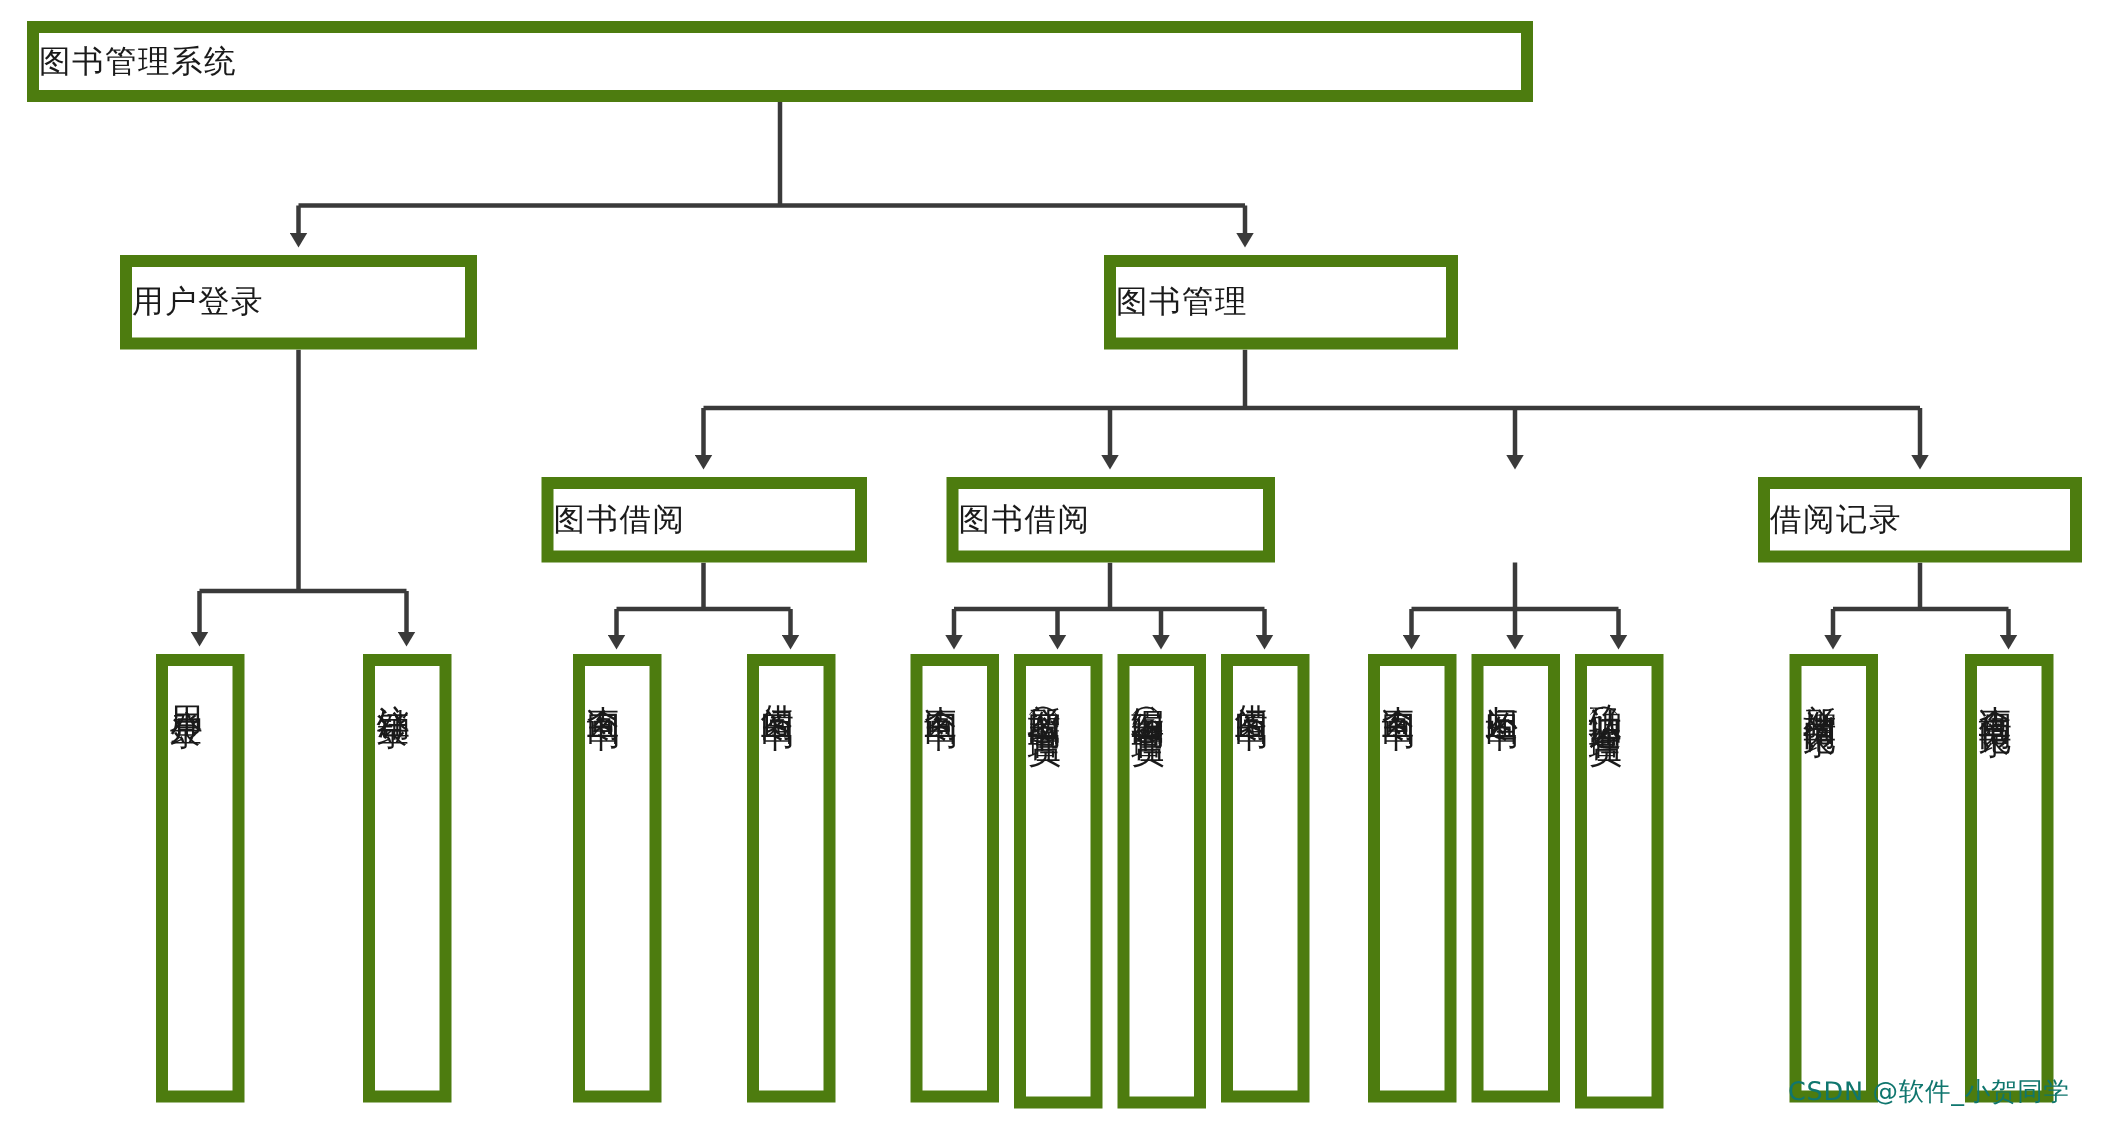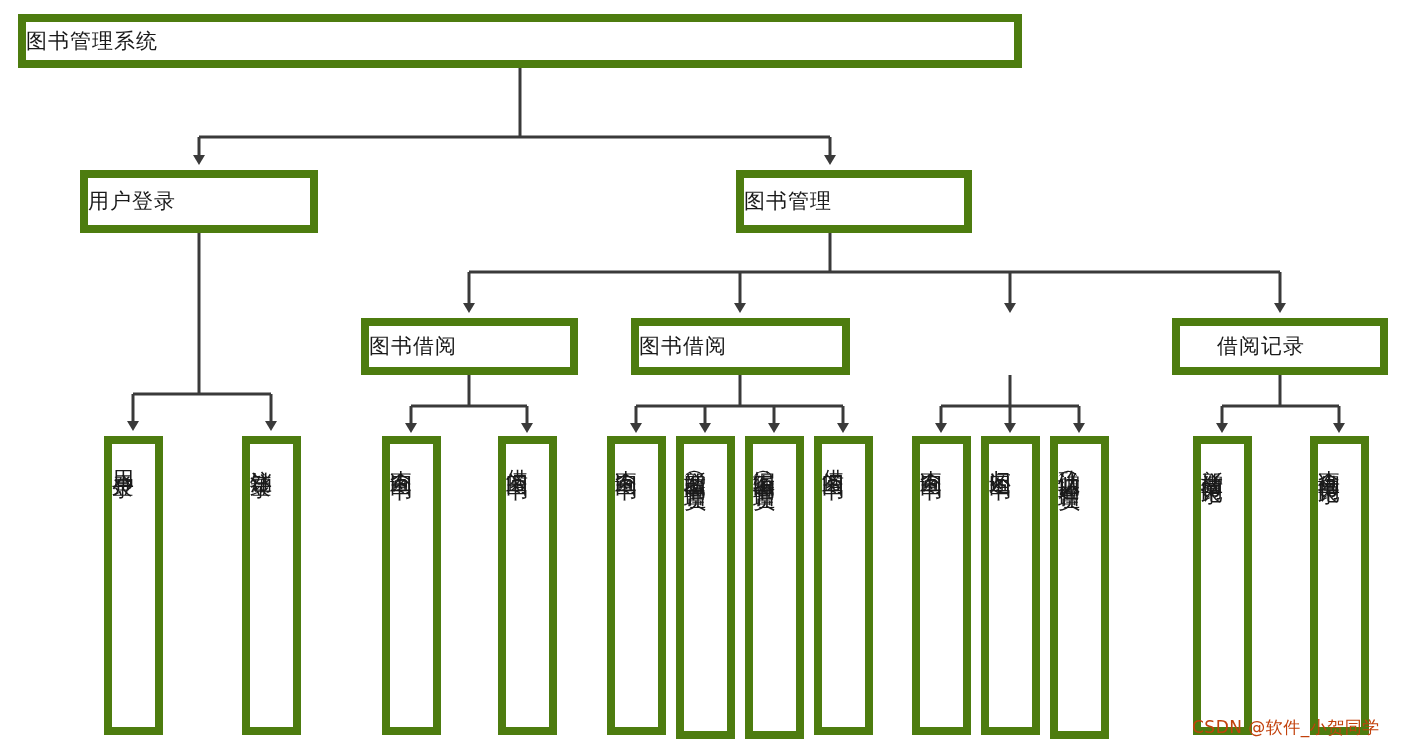--- a/index.html
+++ b/index.html
@@ -56,21 +56,21 @@
   .node.vert .node-label {
     writing-mode: vertical-rl;
     text-orientation: upright;
     font-size: 22px;
     letter-spacing: 3px;
     line-height: 1.05;
   }
   .watermark {
     position: absolute;
     font-size: 17px;
-    color: #c2410c;
+    color: #0f766e;
     letter-spacing: 0.5px;
     white-space: nowrap;
     z-index: 3;
     font-family: "DejaVu Sans", "Liberation Sans", sans-serif;
   }
 </style>
 </head>
 <body>
 
 <div id="canvas">
@@ -140,21 +140,21 @@
   <div class="node horiz" style="left:736px; top:170px; width:236px; height:63px;">
     <span class="node-label">图书管理</span>
   </div>
 
   <div class="node horiz" style="left:361px; top:318px; width:217px; height:57px;">
     <span class="node-label">图书借阅</span>
   </div>
   <div class="node horiz" style="left:631px; top:318px; width:219px; height:57px;">
     <span class="node-label">图书借阅</span>
   </div>
-  <div class="node horiz" style="left:1172px; top:318px; width:216px; height:57px;padding-left:37px;">
+  <div class="node horiz" style="left:1172px; top:318px; width:216px; height:57px;">
     <span class="node-label">借阅记录</span>
   </div>
 
   <div class="node vert" style="left:104px; top:436px; width:59px; height:299px;">
     <span class="node-label">用户登录</span>
   </div>
   <div class="node vert" style="left:242px; top:436px; width:59px; height:299px;">
     <span class="node-label">注销登录</span>
   </div>
 

